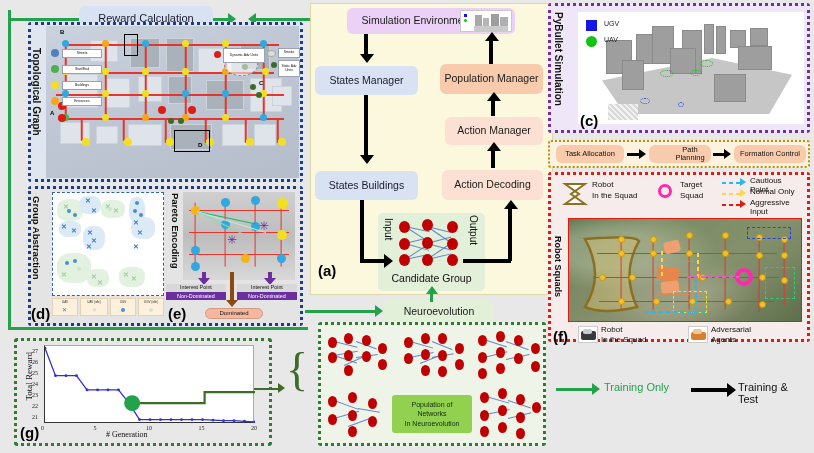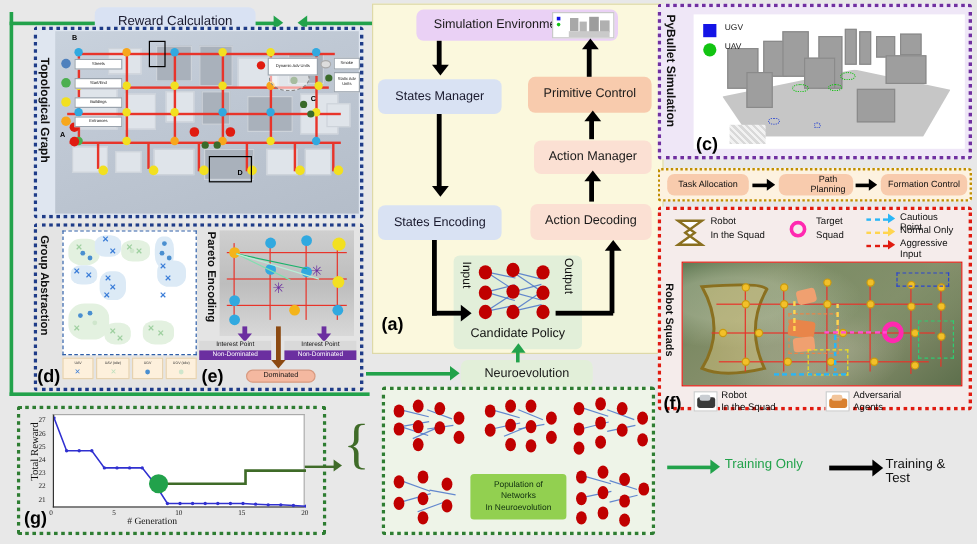--- a/index.html
+++ b/index.html
@@ -175,30 +175,30 @@
   <div class="abs" style="left:3px;top:8px;width:3px;height:3px;background:#12c412;border-radius:50%;"></div>
   <div class="abs" style="left:14px;top:4px;width:7px;height:11px;background:#a8a8a8;"></div>
   <div class="abs" style="left:22px;top:7px;width:6px;height:9px;background:#b5b5b5;"></div>
   <div class="abs" style="left:30px;top:3px;width:8px;height:13px;background:#9d9d9d;"></div>
   <div class="abs" style="left:39px;top:6px;width:8px;height:10px;background:#b0b0b0;"></div>
   <div class="abs" style="left:13px;top:15px;width:34px;height:5px;background:#cacaca;"></div>
 </div>
 
 <div class="abs rbox lbl-blue" style="left:315px;top:66px;width:103px;height:29px;font-size:10.5px;">States Manager</div>
 
-<div class="abs rbox lbl-blue" style="left:315px;top:171px;width:103px;height:29px;font-size:10.5px;">States Encoding</div>
-
-<div class="abs rbox lbl-orange" style="left:440px;top:64px;width:103px;height:30px;font-size:10.5px;">Primitive Control</div>
+<div class="abs rbox lbl-blue" style="left:315px;top:171px;width:103px;height:29px;font-size:10.5px;">States Buildings</div>
+
+<div class="abs rbox lbl-orange" style="left:440px;top:64px;width:103px;height:30px;font-size:10.5px;">Population Manager</div>
 
 <div class="abs rbox lbl-orange2" style="left:445px;top:117px;width:98px;height:28px;font-size:10.5px;">Action Manager</div>
 
 <div class="abs rbox lbl-orange2" style="left:442px;top:170px;width:101px;height:30px;font-size:10.5px;">Action Decoding</div>
 
 <div class="abs lbl-green" style="left:378px;top:213px;width:107px;height:78px;border-radius:5px;"></div>
-<div class="abs" style="left:378px;top:272px;width:107px;text-align:center;font-size:10.5px;color:#111;">Candidate Policy</div>
+<div class="abs" style="left:378px;top:272px;width:107px;text-align:center;font-size:10.5px;color:#111;">Candidate Group</div>
 <div class="abs vert-txt" style="left:383px;top:218px;font-size:10px;color:#111;">Input</div>
 <div class="abs vert-txt" style="left:468px;top:215px;font-size:10px;color:#111;">Output</div>
 
 <div class="abs" style="left:399px;top:216px;width:64px;height:52px;">
   <div class="nn-edge" style="left:6px;top:10px;width:25px;transform:rotate(12deg);"></div>
   <div class="nn-edge" style="left:6px;top:10px;width:26px;transform:rotate(33deg);"></div>
   <div class="nn-edge" style="left:6px;top:27px;width:25px;transform:rotate(-14deg);"></div>
   <div class="nn-edge" style="left:6px;top:27px;width:25px;transform:rotate(16deg);"></div>
   <div class="nn-edge" style="left:6px;top:43px;width:26px;transform:rotate(-33deg);"></div>
   <div class="nn-edge" style="left:6px;top:43px;width:25px;transform:rotate(-12deg);"></div>

